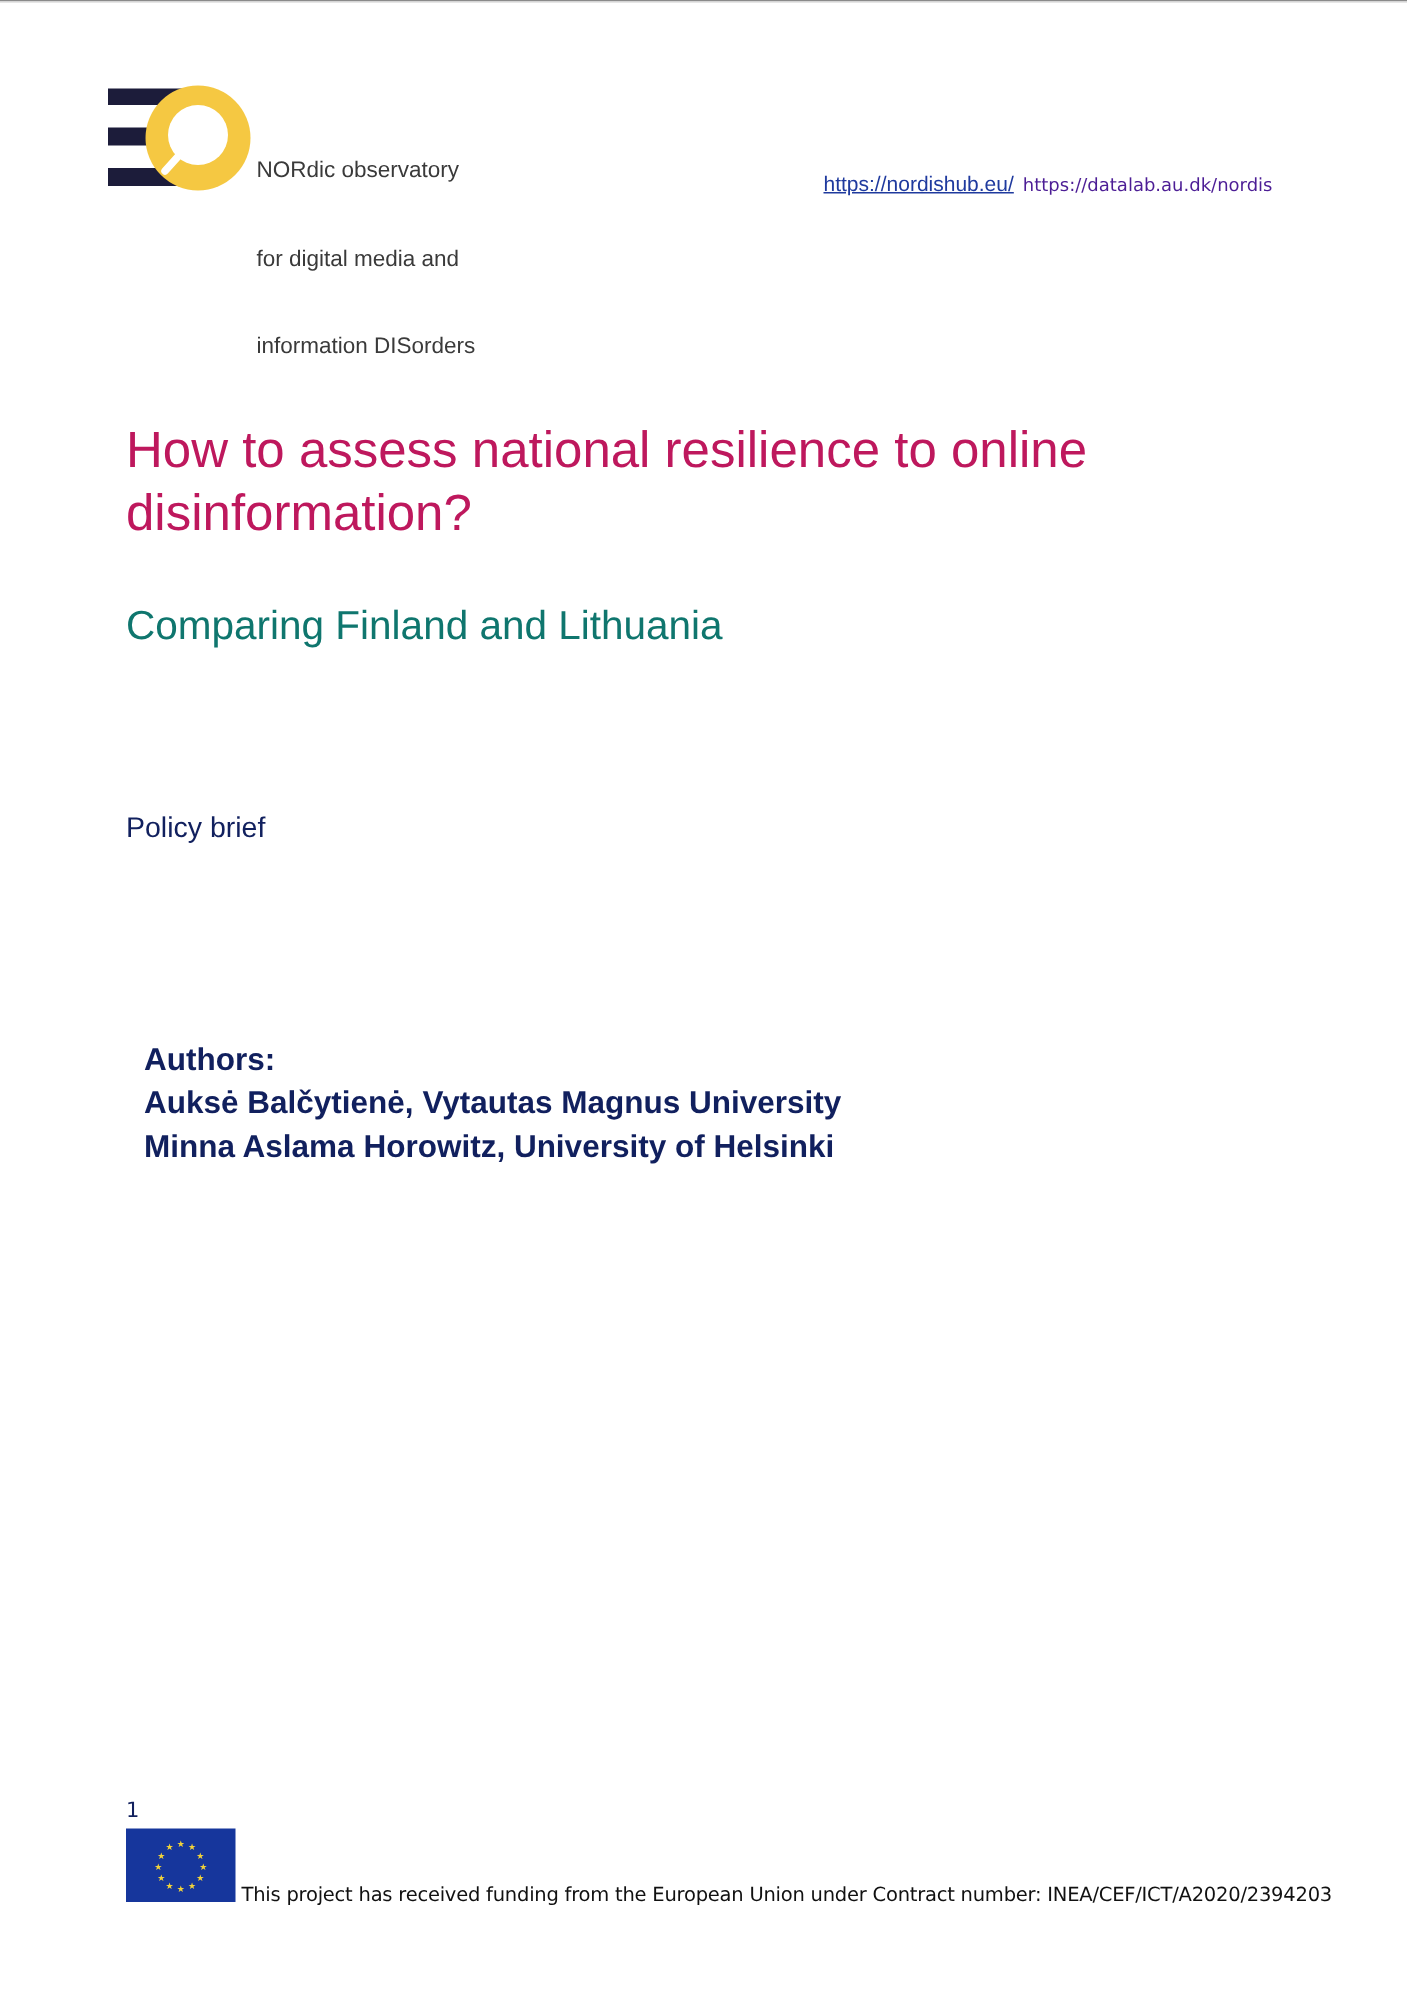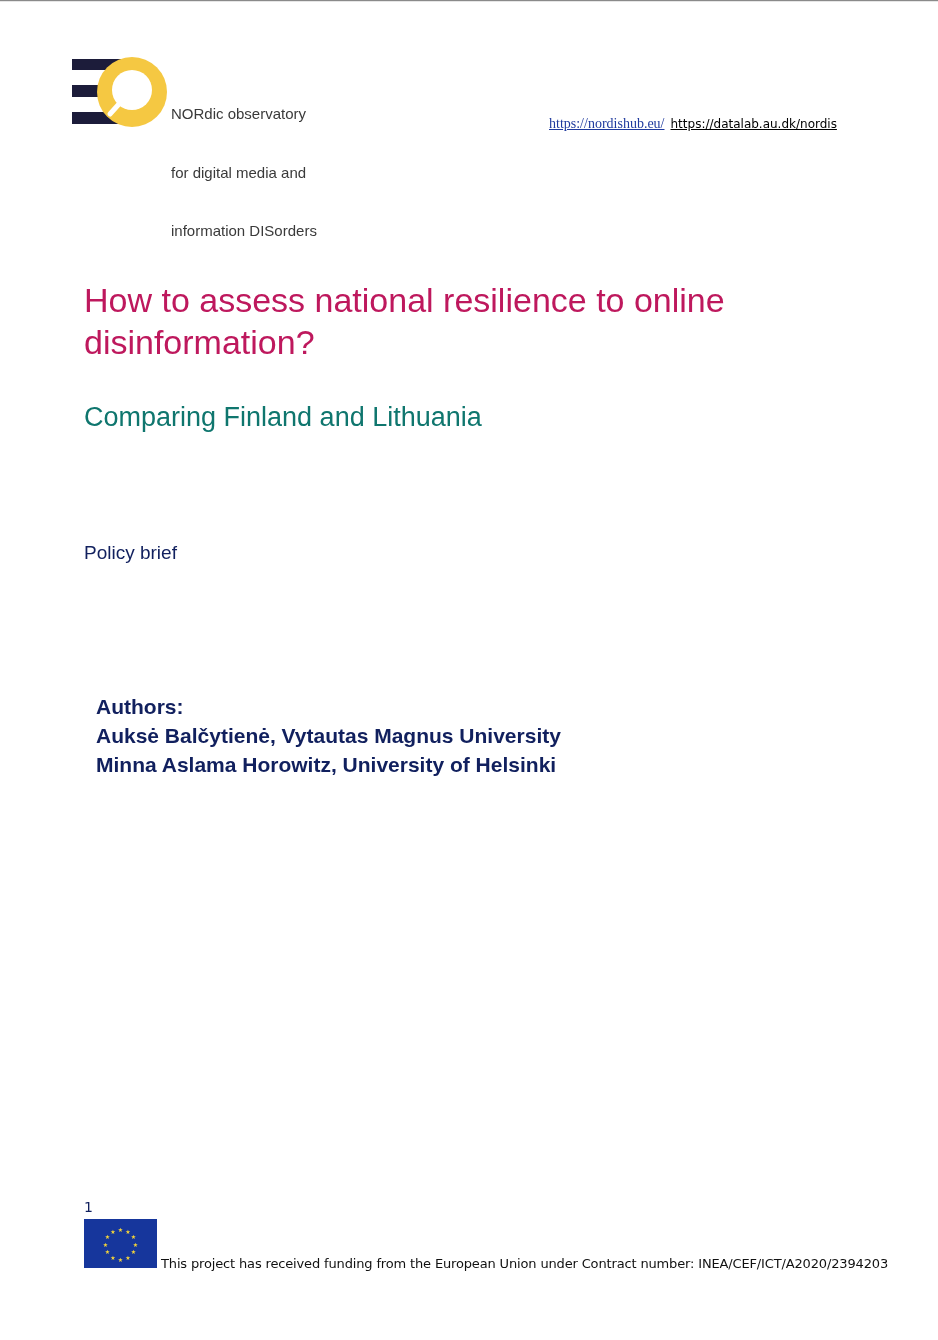--- a/index.html
+++ b/index.html
@@ -53,30 +53,29 @@
     .logo-text div { white-space: nowrap; }
 
     
     .header-links {
       position: absolute;
       left: 549px;
       top: 114px;
       white-space: nowrap;
     }
     .link-a {
-      font-family: Liberation Serif, serif;
+      font-family: Liberation Sans, sans-serif;
       font-size: 14px;
       color: #1f3a9e;
       text-decoration: underline;
     }
     .link-b {
       font-family: "DejaVu Sans", sans-serif;
       font-size: 12px;
-      color: #000000;
-      text-decoration: underline;
+      color: #4c1d95;
       margin-left: 6px;
     }
 
     
     .title {
       position: absolute;
       left: 84px;
       top: 279px;
       width: 760px;
       font-size: 34px;

